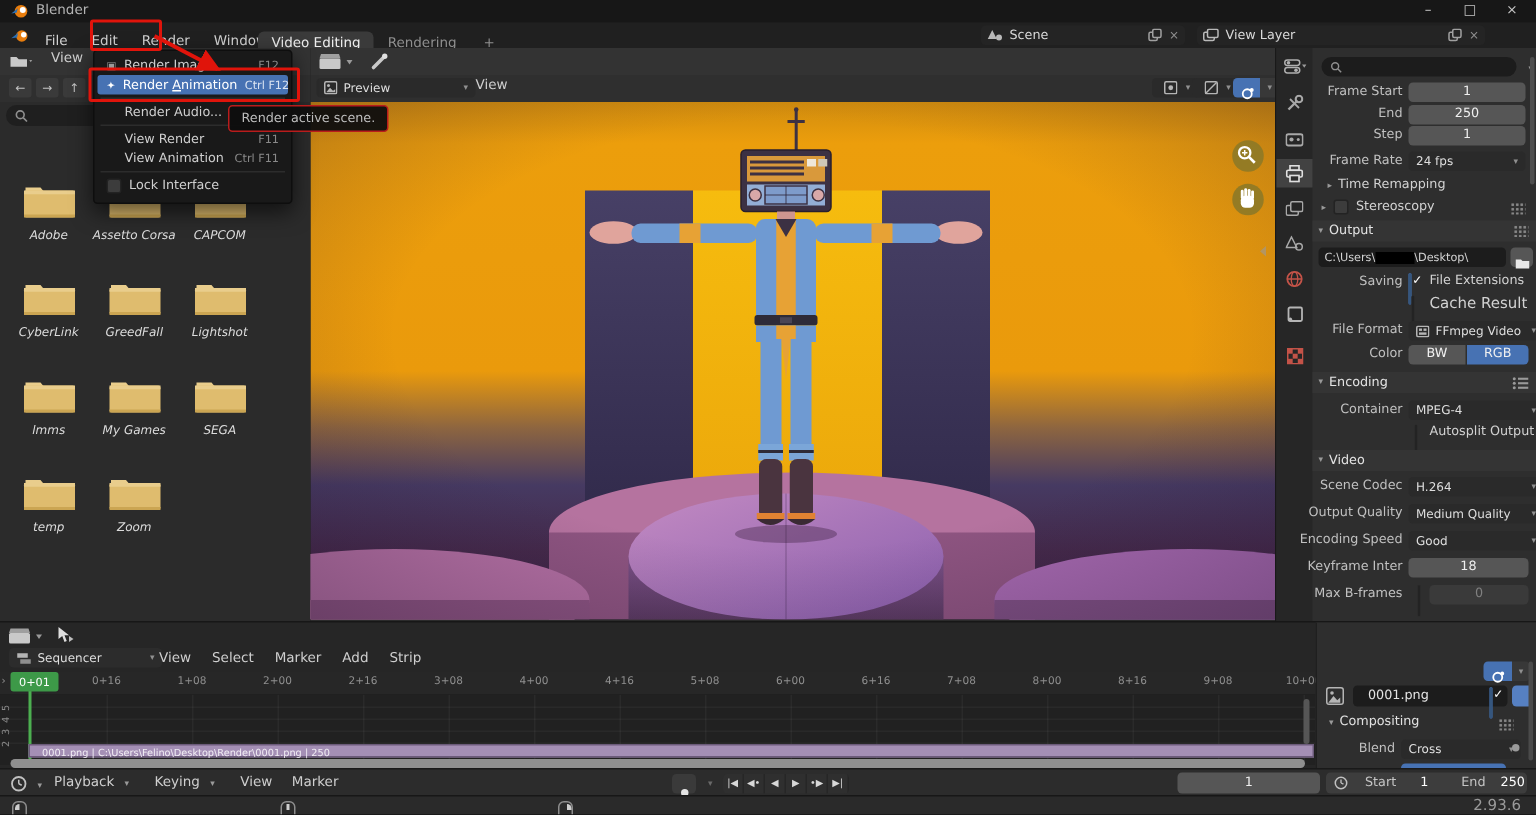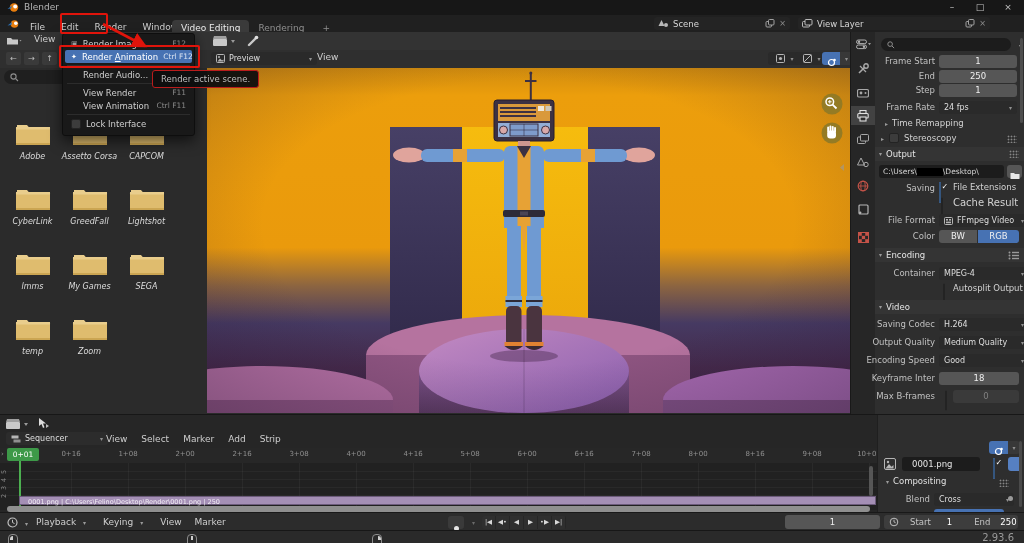--- a/index.html
+++ b/index.html
@@ -564,21 +564,21 @@
       <span>MPEG-4</span>
         <span class="car">▾</span>
     </div>
     <span class="r cb" style="left:88px;top:252px"></span>
     <span class="r txt" style="left:102px;top:251px;font-size:8.5px;color:#d2d2d2">Autosplit Output</span>
 
     <div class="r sechdr" style="left:24px;top:268px;width:150px;height:14px">
       <span class="tri">▾</span>
         <span>Video</span>
     </div>
-    <div class="r plabel" style="left:14px;top:286px;width:70px">Saving Codec</div>
+    <div class="r plabel" style="left:14px;top:286px;width:70px">Scene Codec</div>
     <div class="r dd" style="left:88px;top:286px;width:80px">
         <span>H.264</span>
         <span class="car">▾</span>
       </div>
     <div class="r plabel" style="left:14px;top:304px;width:70px">Output Quality</div>
     <div class="r dd" style="left:88px;top:304px;width:80px">
         <span>Medium Quality</span>
         <span class="car">▾</span>
       </div>
     <div class="r plabel" style="left:14px;top:322px;width:70px">Encoding Speed</div>
@@ -688,21 +688,21 @@
             <circle cx="4.5" cy="4.5" r="3" fill="none" stroke="#fff" stroke-width="1.2"></circle>
             <circle cx="7.5" cy="2" r="1.3" fill="#fff"></circle>
           </svg>
       </span>
       <span class="r" style="left:130px;top:26px;width:12px;height:13px;background:#383838;border-radius:0 3px 3px 0;color:#909090;font-size:6px;text-align:center;line-height:13px">▾</span>
       <svg class="r" style="left:6px;top:43px" width="12" height="12" viewBox="0 0 12 12">
         <rect x="0.5" y="0.5" width="11" height="11" rx="1.5" fill="none" stroke="#b5b5b5"></rect>
           <circle cx="4" cy="4" r="1.2" fill="#b5b5b5"></circle>
           <path d="M1.5 10.5 L5 6 L7.5 8.8 L9.5 7 V10.5 Z" fill="#b5b5b5"></path>
       </svg>
-      <div class="r" style="left:24px;top:42px;width:78px;height:14px;background:#1c1c1c;border-radius:3px;font-size:8.5px;color:#e5e5e5;line-height:14px;padding-left:10px;box-sizing:border-box">0001.png</div>
+      <div class="r" style="left:24px;top:42px;width:103px;height:14px;background:#1c1c1c;border-radius:3px;font-size:8.5px;color:#e5e5e5;line-height:14px;padding-left:10px;box-sizing:border-box">0001.png</div>
       <span class="r cb checked" style="left:115px;top:44px"></span>
       <span class="r" style="left:130px;top:42px;width:14px;height:14px;background:#5680c2;border-radius:3px"></span>
       <div class="r" style="left:4px;top:61px;font-size:8.5px;color:#e0e0e0;display:flex;align-items:center">
         <span class="tri">▾</span>
           <span>Compositing</span>
       </div>
       <div class="r dots" style="left:121px;top:64px"></div>
       <div class="r plabel" style="left:12px;top:78px;width:40px">Blend</div>
       <div class="r dd" style="left:56px;top:78px;width:70px">
           <span>Cross</span>

